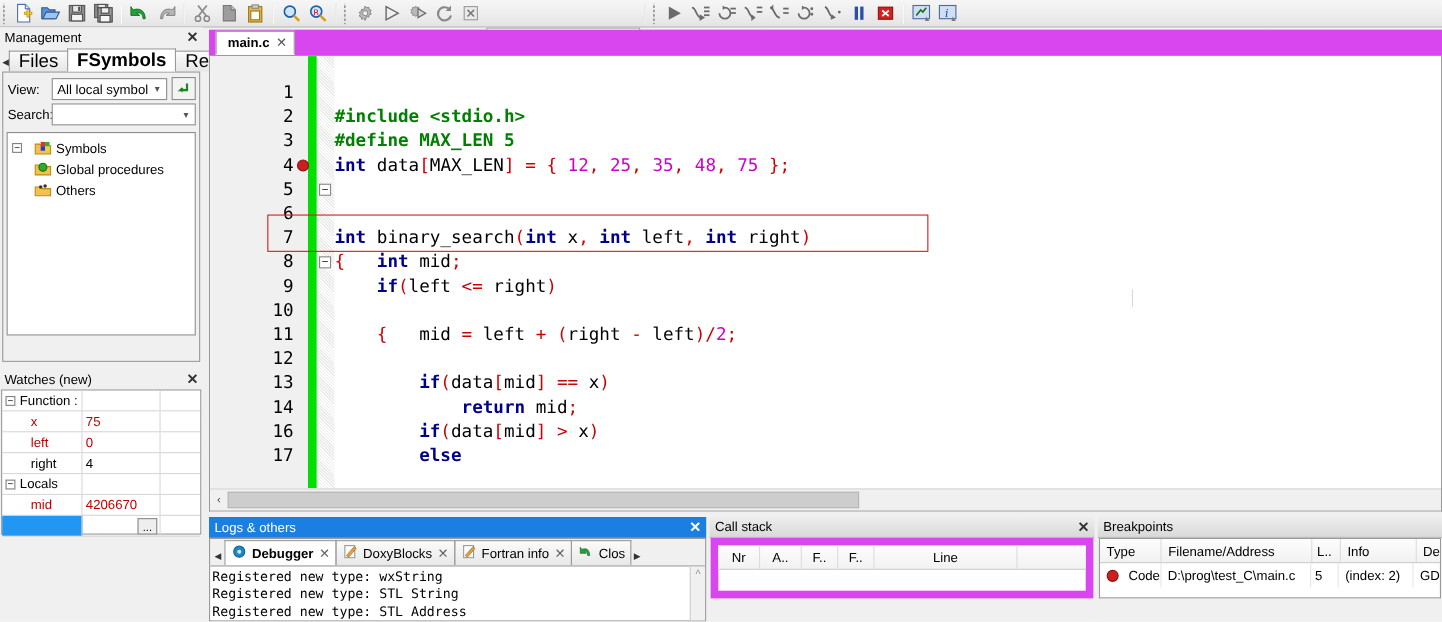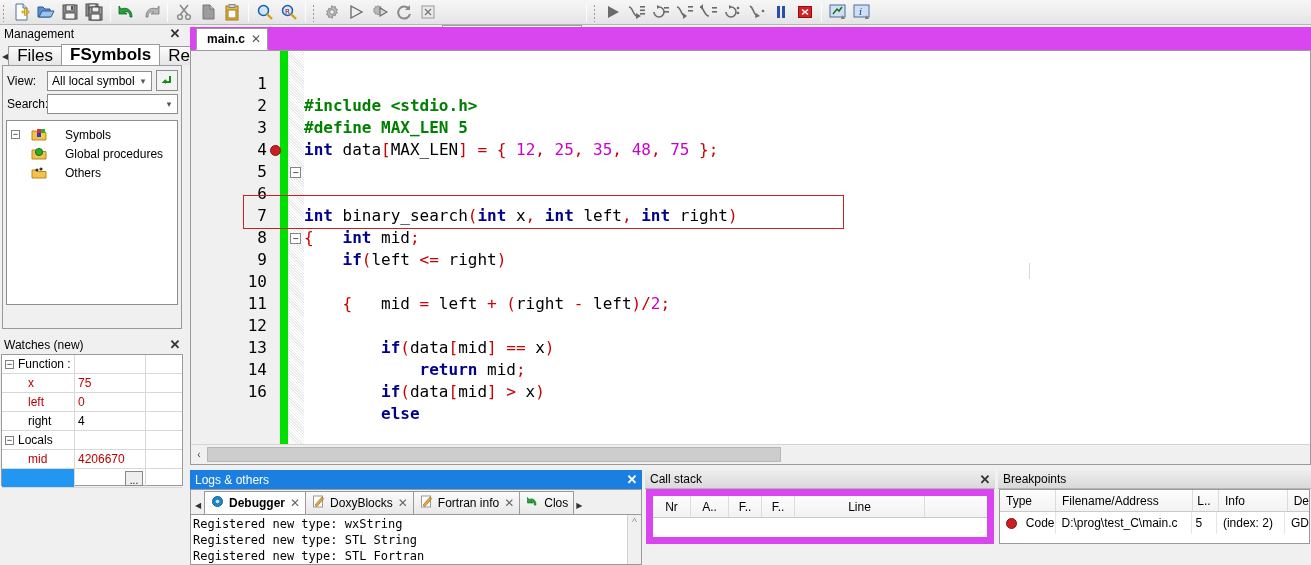--- a/index.html
+++ b/index.html
@@ -94,21 +94,21 @@
     height: 185px; padding: 4px 2px; font-size: 12px; overflow: hidden;
   }
   .tnode { display: flex; align-items: center; height: 19px; padding-left: 2px; }
   .tnode.lvl2 { padding-left: 22px; }
   .expander {
     width: 9px; height: 9px; border: 1px solid #808080; background: #fff;
     display: inline-flex; align-items: center; justify-content: center;
     font-size: 9px; line-height: 7px; margin-right: 3px; flex: none; color:#000;
   }
   .dots { width: 8px; flex: none; }
-  .tlabel { margin-left: 18px; }
+  .tlabel { margin-left: 4px; }
   .ficon { width: 16px; height: 14px; flex: none; }
 
   
   .watches {
     position: absolute; left: 0; top: 336px; width: 184px; height: 152px;
     background: #f0f0f0;
   }
   .wgrid { margin: 0 1px; border: 1px solid #9a9a9a; background: #fff; height: 132px;}
   .wrow { display: flex; height: 19px; border-bottom: 1px solid #d8d8d8; align-items: center;}
   .wc-name { width: 73px; border-right: 1px solid #d8d8d8; height: 100%;
@@ -692,20 +692,23 @@
             <span class="ln">14</span>
             <span class="src"><span class="pl">        </span><span class="kw">if</span><span class="op">(</span><span class="pl">data</span><span class="op">[</span><span class="pl">mid</span><span class="op">]</span><span class="pl"> </span><span class="op">&gt;</span><span class="pl"> x</span><span class="op">)</span></span>
           </div>
 
 
           <div class="cline">
             <span class="ln">16</span>
             <span class="src"><span class="pl">        </span><span class="kw">else</span></span>
           </div>
 
+          <div class="cline">
+            <span class="ln">17</span>
+          </div>
 
           <div class="cline">
             
             
           </div>
 
         </div>
 
         <div class="hl-box"></div>
         <div class="caret-ghost"></div>
@@ -761,21 +764,21 @@
             <path d="M10 10C10 4 6 3 3 4.5L1.5 2.5V8h5.5l-2-1.4C7 6 8.3 7.2 8.3 10z" fill="#23a23a" stroke="#11661f" stroke-width=".6"></path>
           </svg>
         </span>
         <span>Clos</span>
       </div>
       <span class="tabarrow">▶</span>
     </div>
     <div class="logbody">
       <div class="logline">Registered new type: wxString</div>
       <div class="logline">Registered new type: STL String</div>
-      <div class="logline">Registered new type: STL Fortran</div>
+      <div class="logline">Registered new type: STL Address</div>
       <div class="vs">
         <span>˄</span>
       </div>
     </div>
   </div>
 
   <div class="callstack">
     <div class="bar-gray">
       <span class="t">Call stack</span>
       <span class="x">✕</span>

